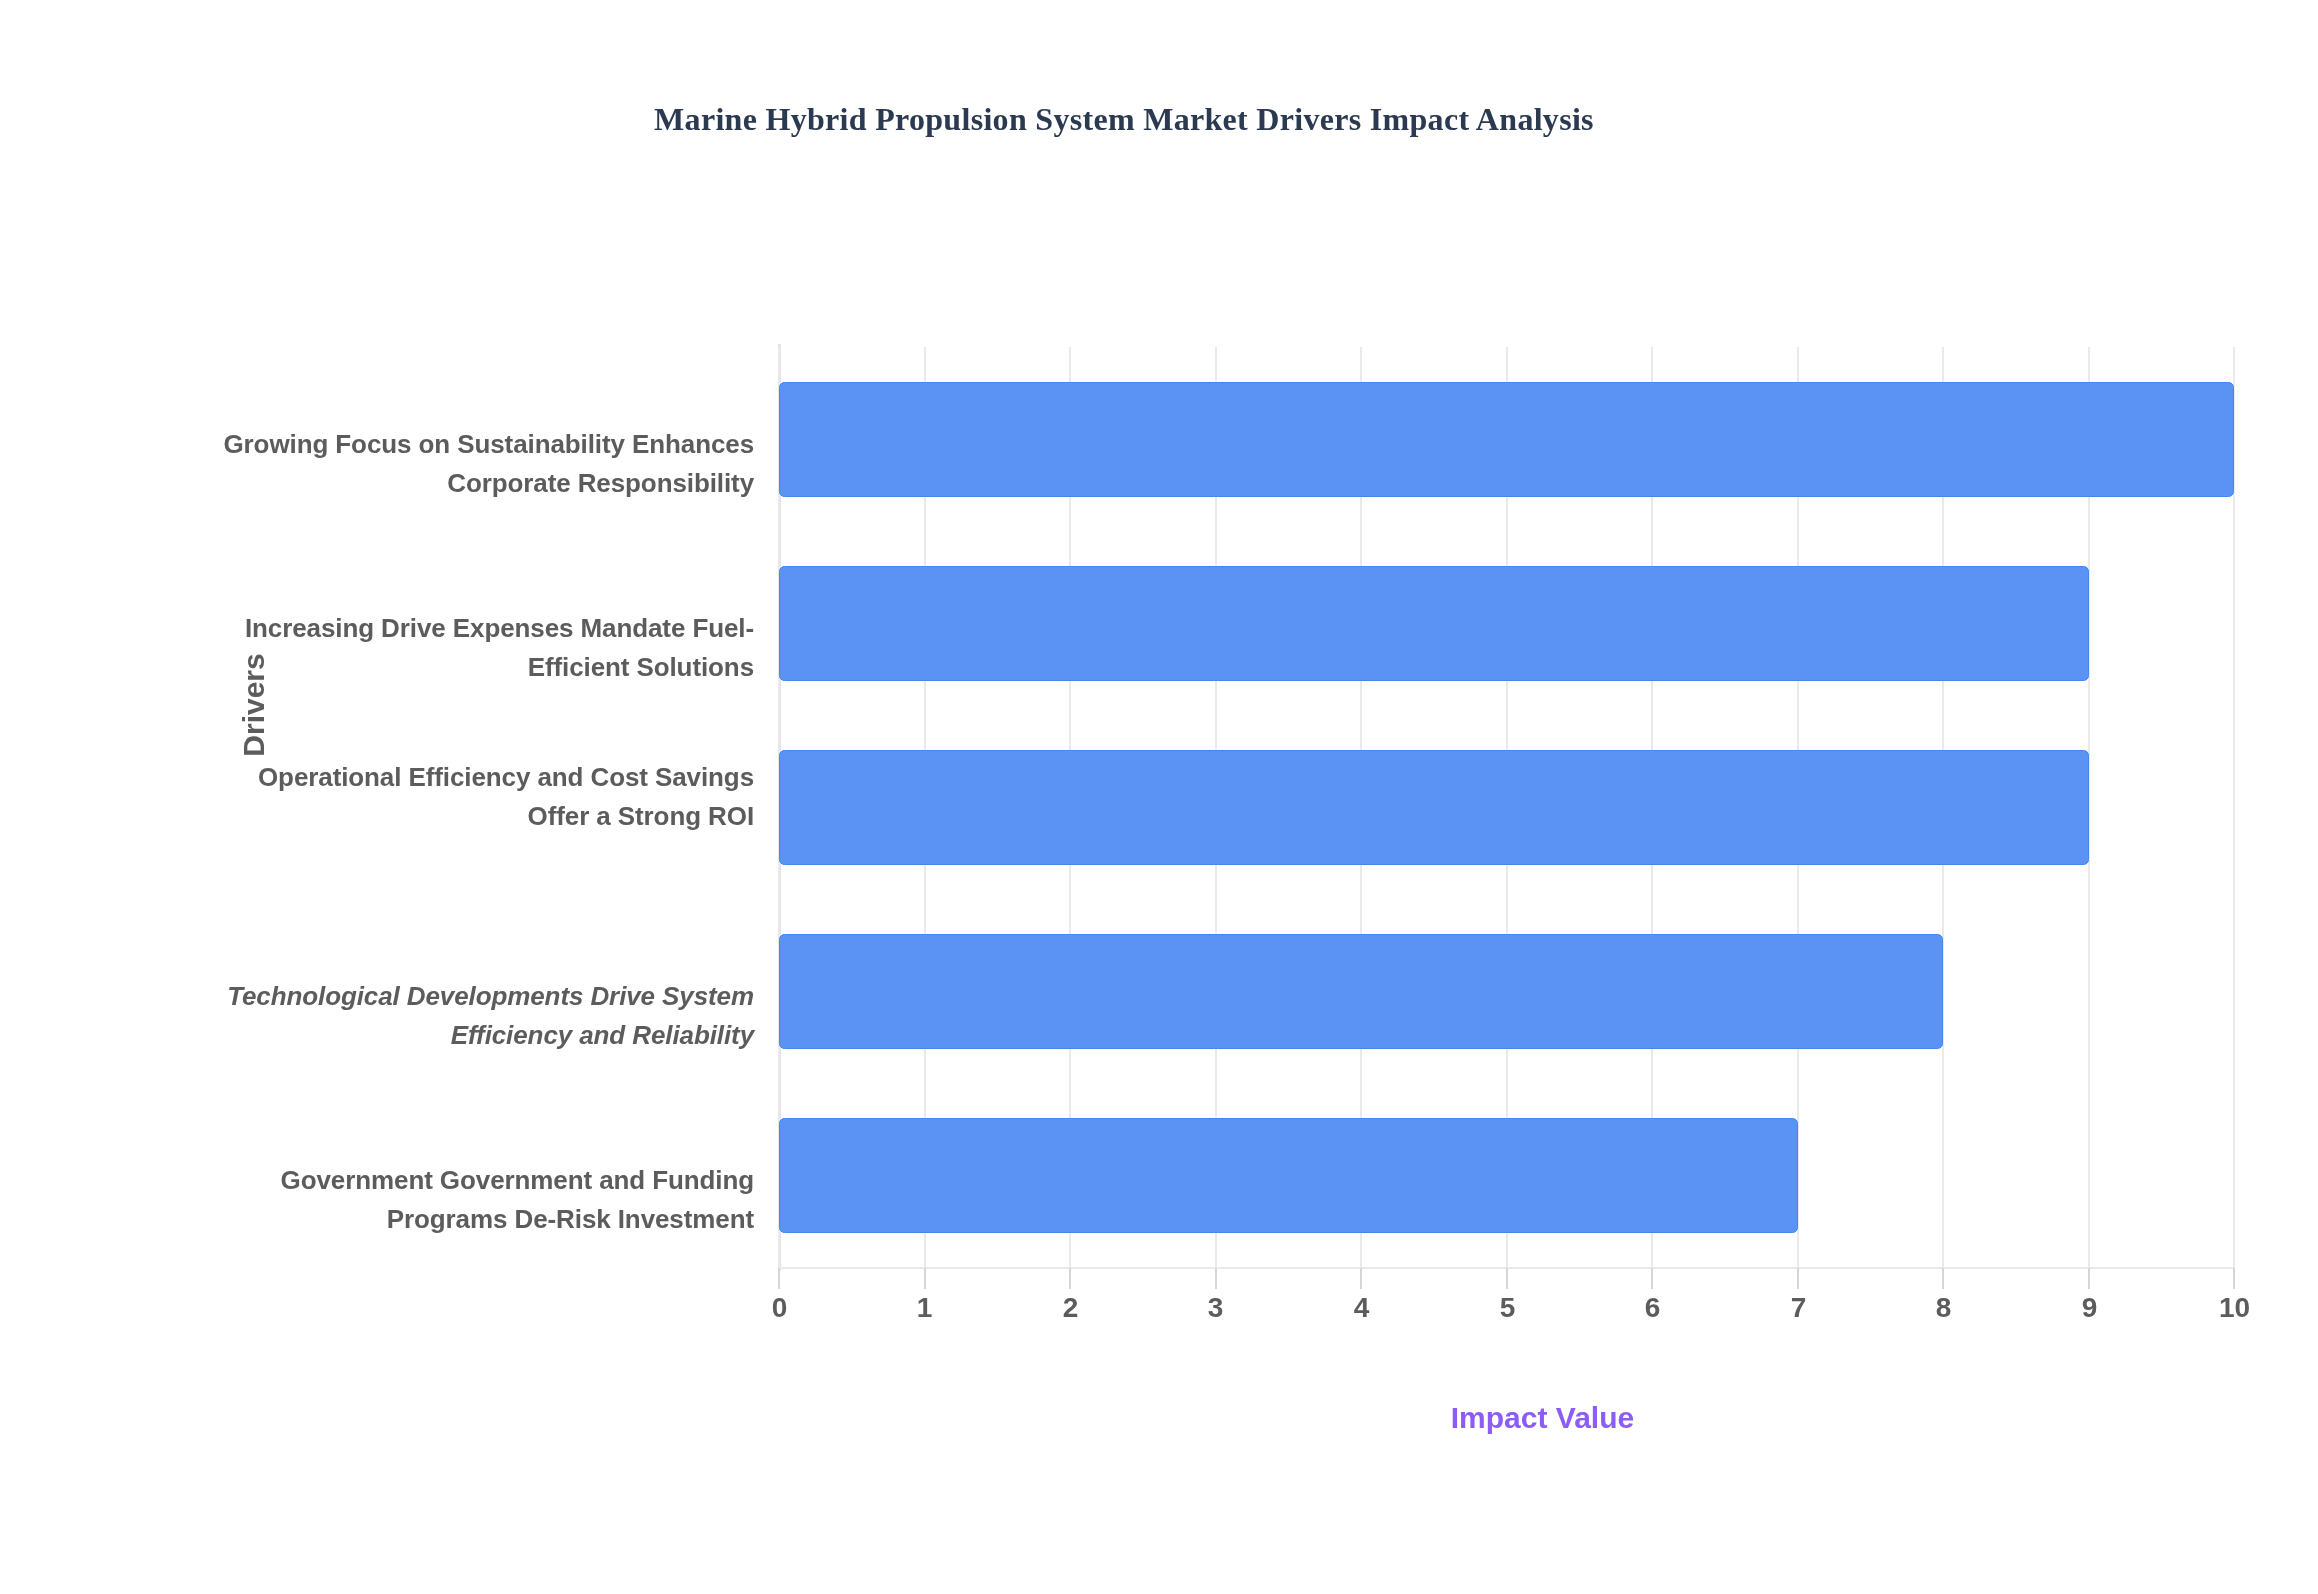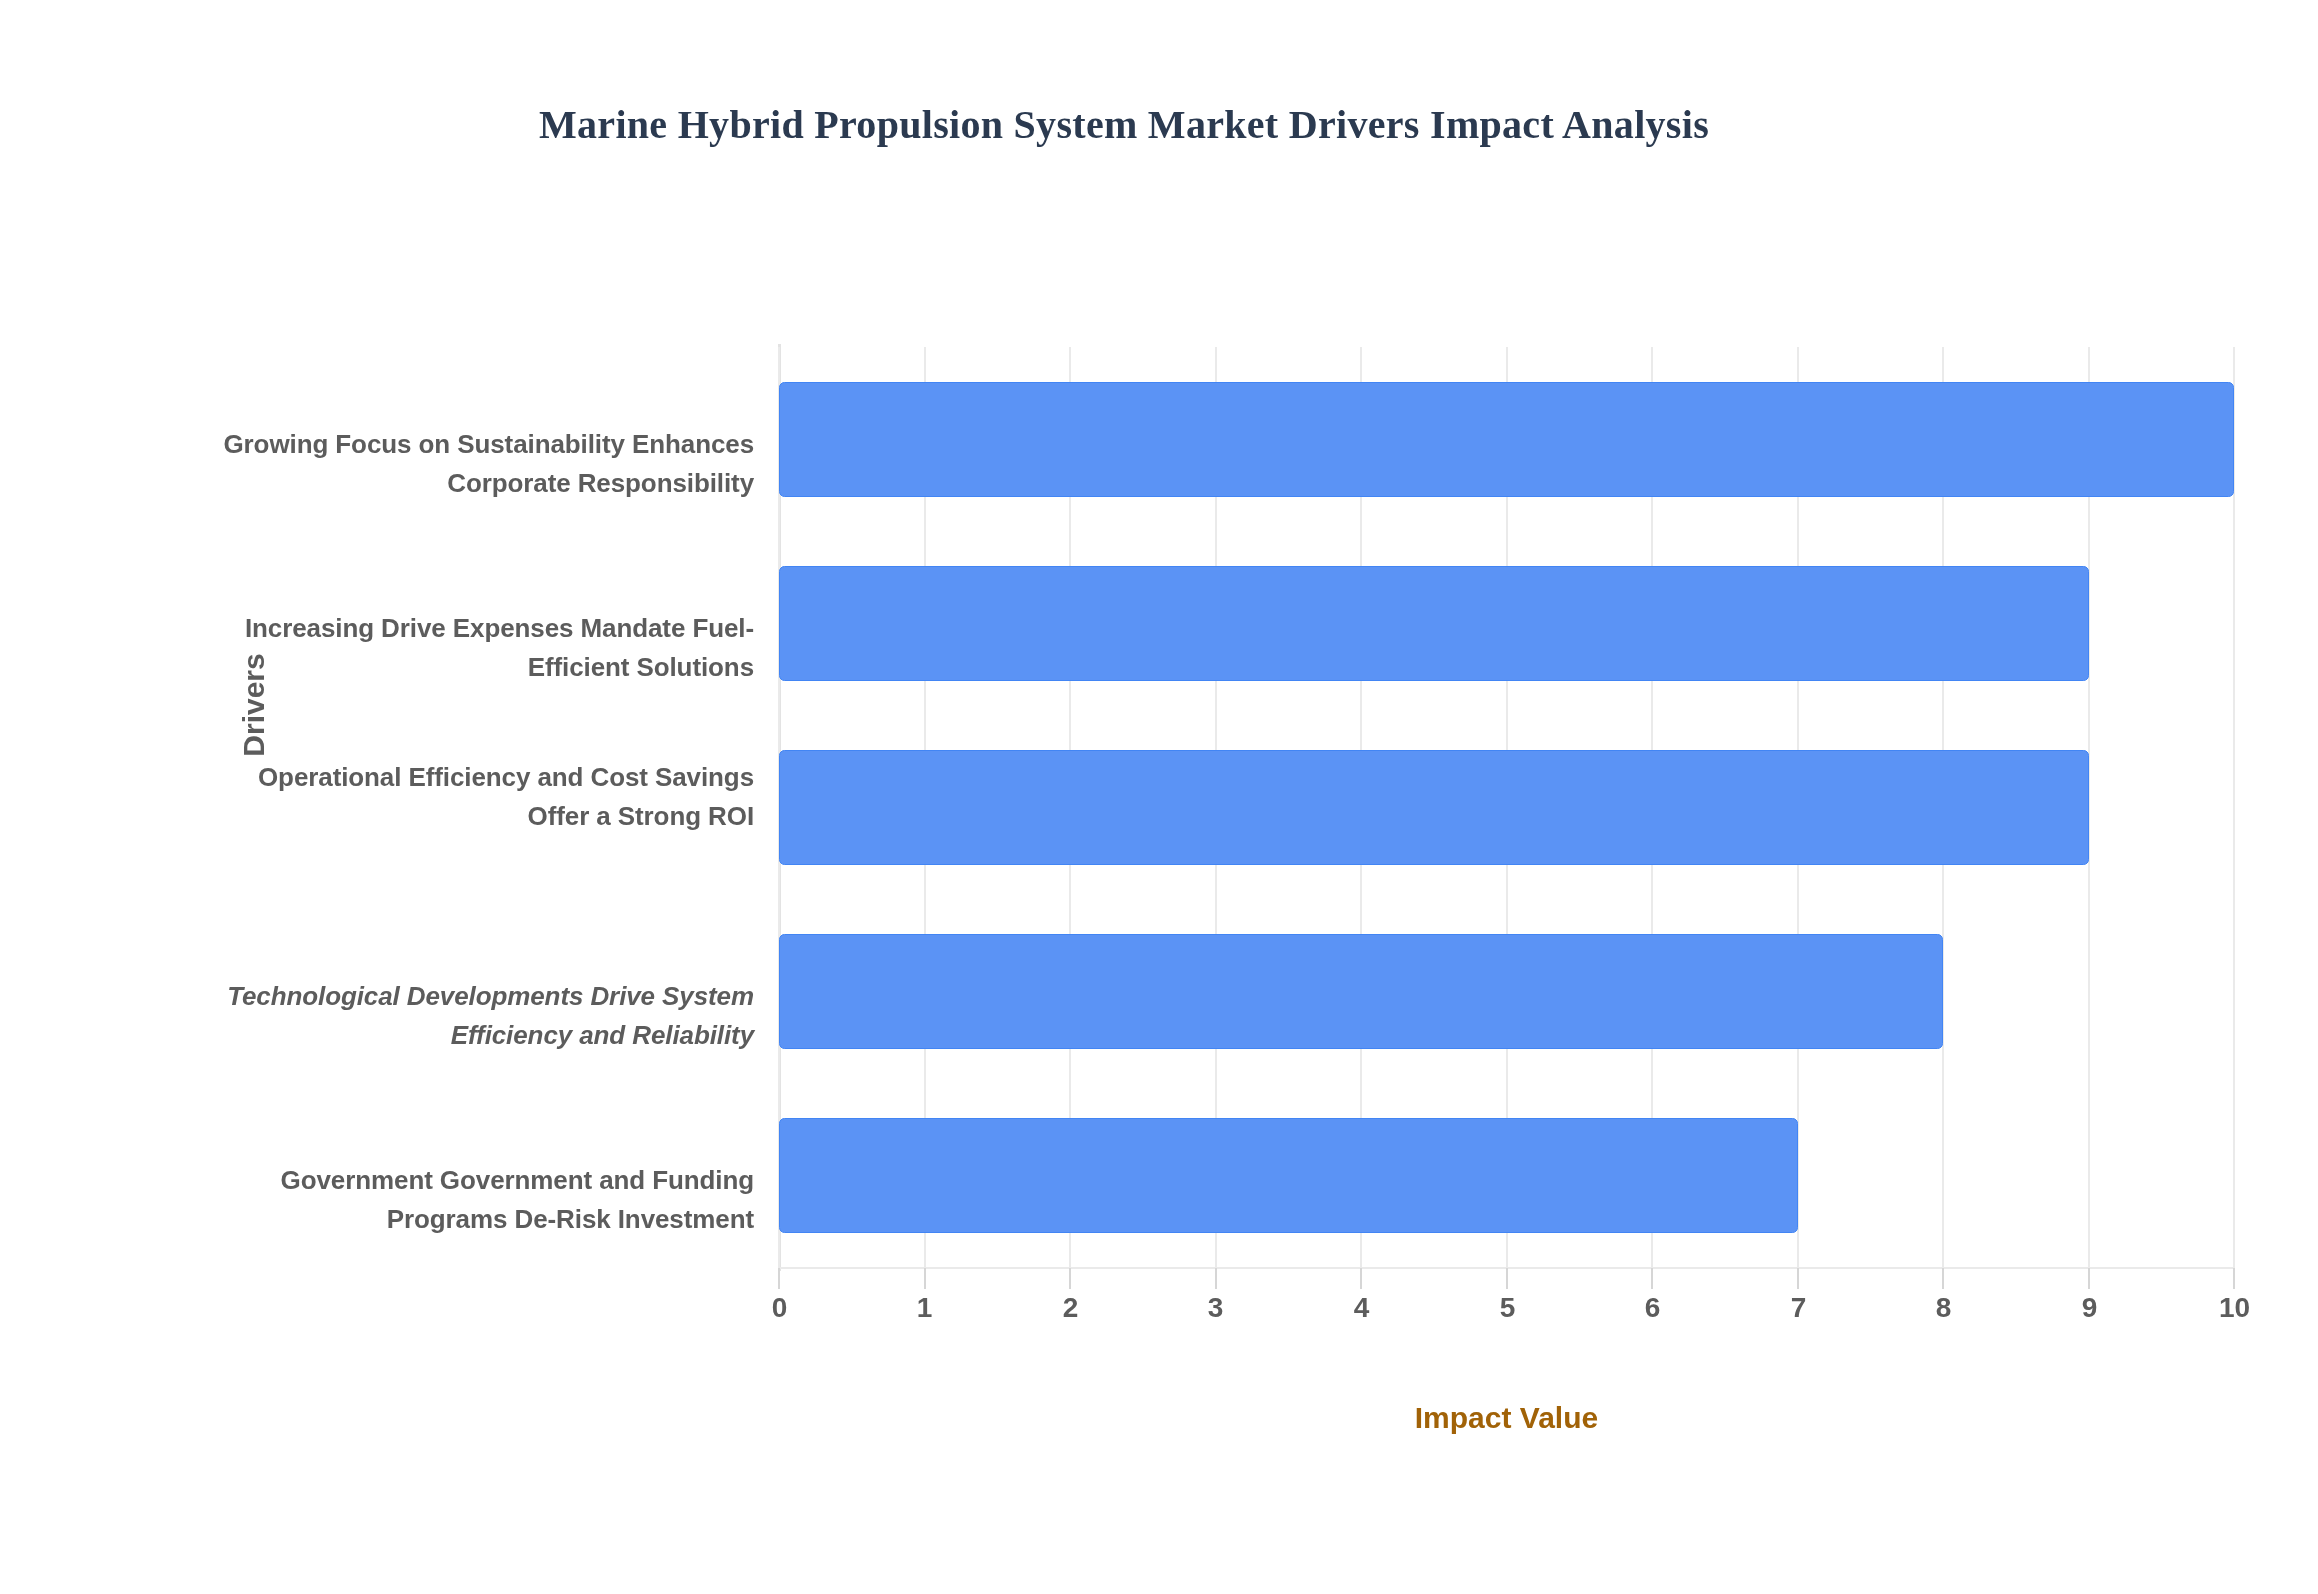--- a/index.html
+++ b/index.html
@@ -18,21 +18,21 @@
 
   
   #chart-title {
     position: absolute;
     left: 0;
     top: 101px;
     width: 2248px;
     text-align: center;
     font-family: "Liberation Serif", serif;
     font-weight: bold;
-    font-size: 40px;
+    font-size: 32px;
     letter-spacing: 0.3px;
     color: #2B3A50;
     white-space: nowrap;
   }
 
   
   
   #plot-area {
     position: absolute;
     left: 779px;
@@ -115,28 +115,28 @@
     text-align: center;
     font-family: "Liberation Sans", sans-serif;
     font-weight: bold;
     font-size: 28px;
     color: #5C5C5C;
   }
 
   
   #x-axis-title {
     position: absolute;
-    left: 779px;
+    left: 815px;
     top: 1401px;
     width: 1455px;
     text-align: center;
     font-family: "Liberation Sans", sans-serif;
     font-weight: bold;
     font-size: 30px;
-    color: #a16207;
+    color: #8b5cf6;
   }
 
   #y-axis-title {
     position: absolute;
     left: 133px;
     top: 688px;
     width: 242px;
     text-align: center;
     transform: rotate(-90deg);
     transform-origin: 50% 50%;

